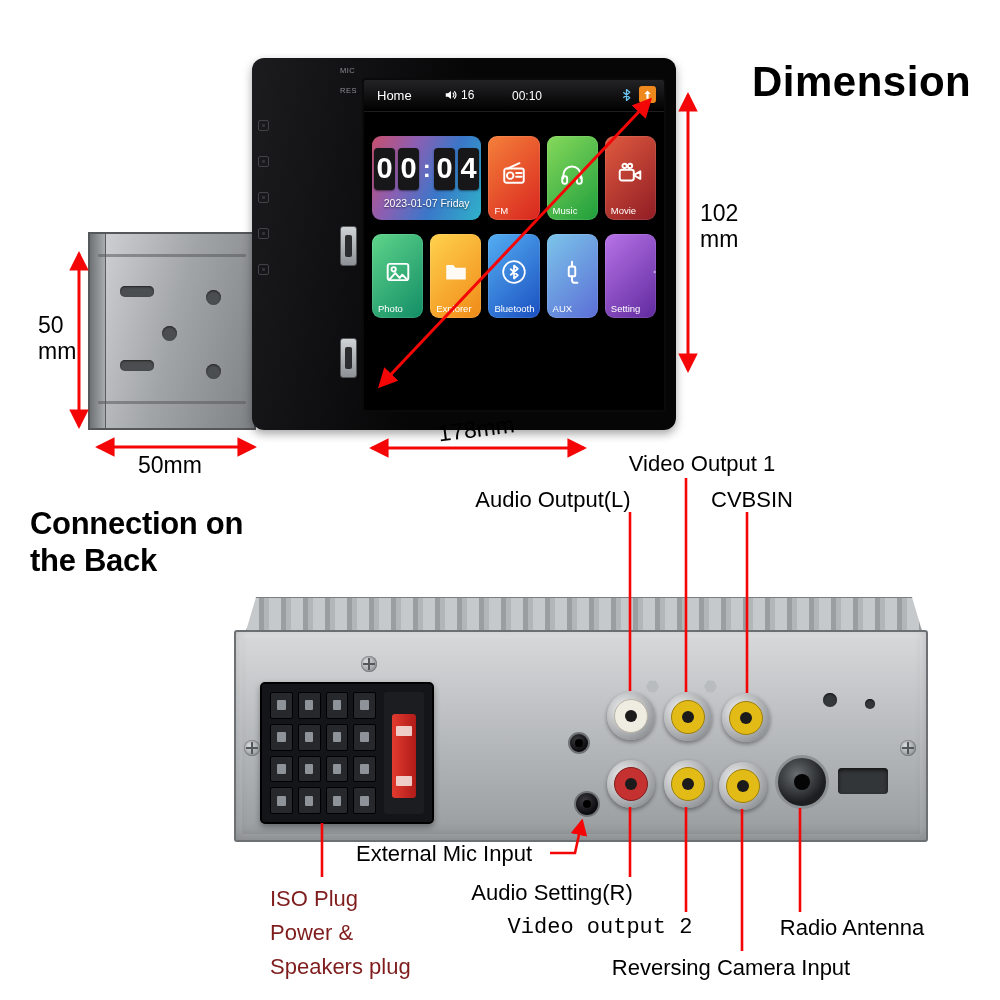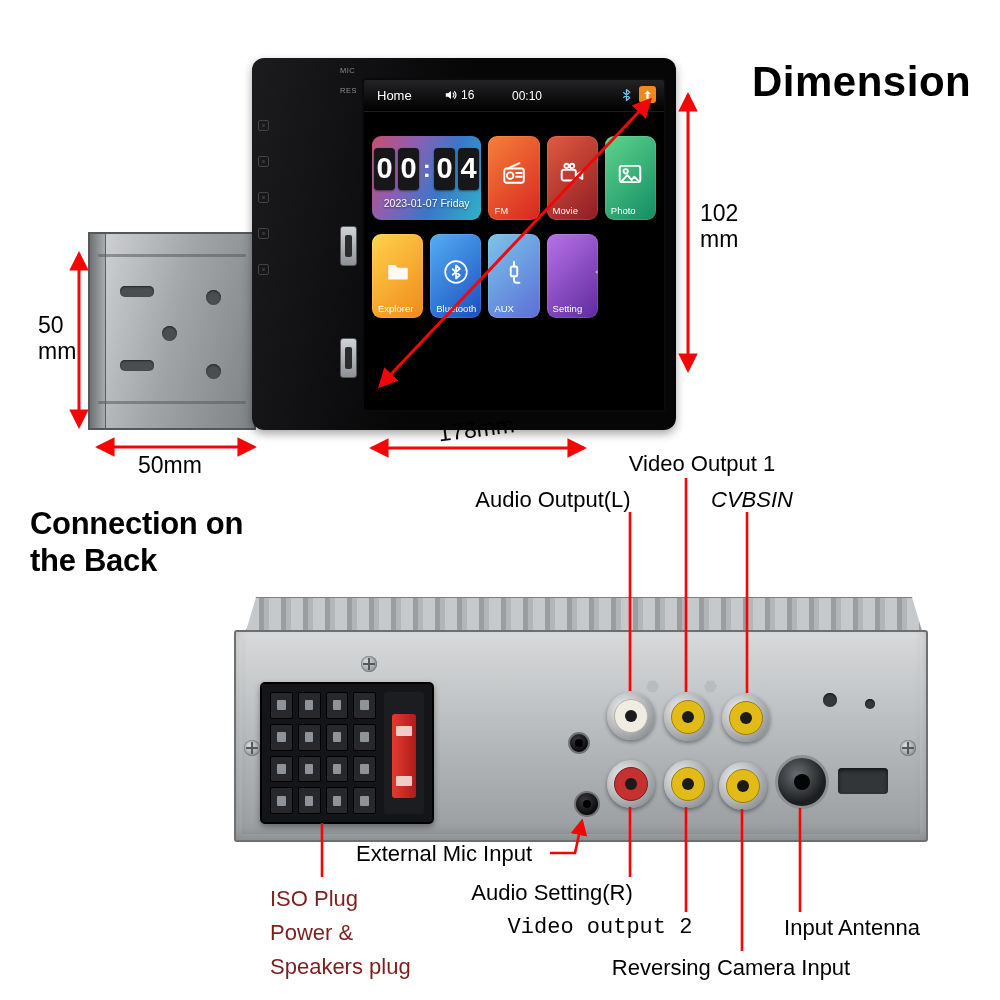--- a/index.html
+++ b/index.html
@@ -186,20 +186,28 @@
 
       <div class="tile t-fm">
         <svg width="26" height="26" viewBox="0 0 24 24" fill="none" stroke="#fff" stroke-width="1.8" stroke-linecap="round">
             <line x1="6" y1="7" x2="17" y2="2"></line>
             <rect x="3" y="7" width="18" height="13" rx="2"></rect>
             <circle cx="8.5" cy="13.5" r="3"></circle>
             <line x1="14" y1="11" x2="19" y2="11"></line>
             <line x1="14" y1="14.5" x2="19" y2="14.5"></line>
           </svg>
         <span class="app-label">FM</span>
+      </div>
+      <div class="tile t-music">
+        <svg width="26" height="26" viewBox="0 0 24 24" fill="none" stroke="#fff" stroke-width="1.8" stroke-linecap="round">
+            <path d="M4 16 v-3 a8 8 0 0 1 16 0 v3"></path>
+            <rect x="3" y="14" width="4.5" height="7" rx="2"></rect>
+            <rect x="16.5" y="14" width="4.5" height="7" rx="2"></rect>
+          </svg>
+        <span class="app-label">Music</span>
       </div>
       <div class="tile t-movie">
         <svg width="26" height="26" viewBox="0 0 24 24" fill="none" stroke="#fff" stroke-width="1.8" stroke-linejoin="round">
             <circle cx="7" cy="4.5" r="2"></circle>
             <circle cx="12" cy="4.5" r="2"></circle>
             <rect x="2.5" y="8" width="13" height="10" rx="2"></rect>
             <path d="M15.5 13 l6 -3.5 v7 z"></path>
           </svg>
         <span class="app-label">Movie</span>
       </div>
@@ -337,21 +345,21 @@
 
 <div class="meas m-102">102
 mm</div>
 <div class="meas m-178">178mm</div>
 <div class="meas m-50v">50
 mm</div>
 <div class="meas m-50h">50mm</div>
 
 <div class="blabel" style="left:702px; top:451px;">Video Output 1</div>
 <div class="blabel" style="left:553px; top:487px;">Audio Output(L)</div>
-<div class="blabel" style="left:752px; top:487px;font-style:italic;">CVBSIN</div>
+<div class="blabel" style="left:752px; top:487px;">CVBSIN</div>
 <div class="blabel" style="left:444px; top:841px;">External Mic Input</div>
 <div class="blabel" style="left:552px; top:880px;">Audio Setting(R)</div>
 <div class="blabel" style="left:600px; top:915px;font-family:Liberation Mono, monospace;">Video output 2</div>
-<div class="blabel" style="left:852px; top:915px;">Input Antenna</div>
+<div class="blabel" style="left:852px; top:915px;">Radio Antenna</div>
 <div class="blabel" style="left:731px; top:955px;">Reversing Camera Input</div>
 <div class="blabel-left" style="left:270px; top:882px;">ISO Plug
 Power &amp;
 Speakers plug</div>
 
 </body></html>

